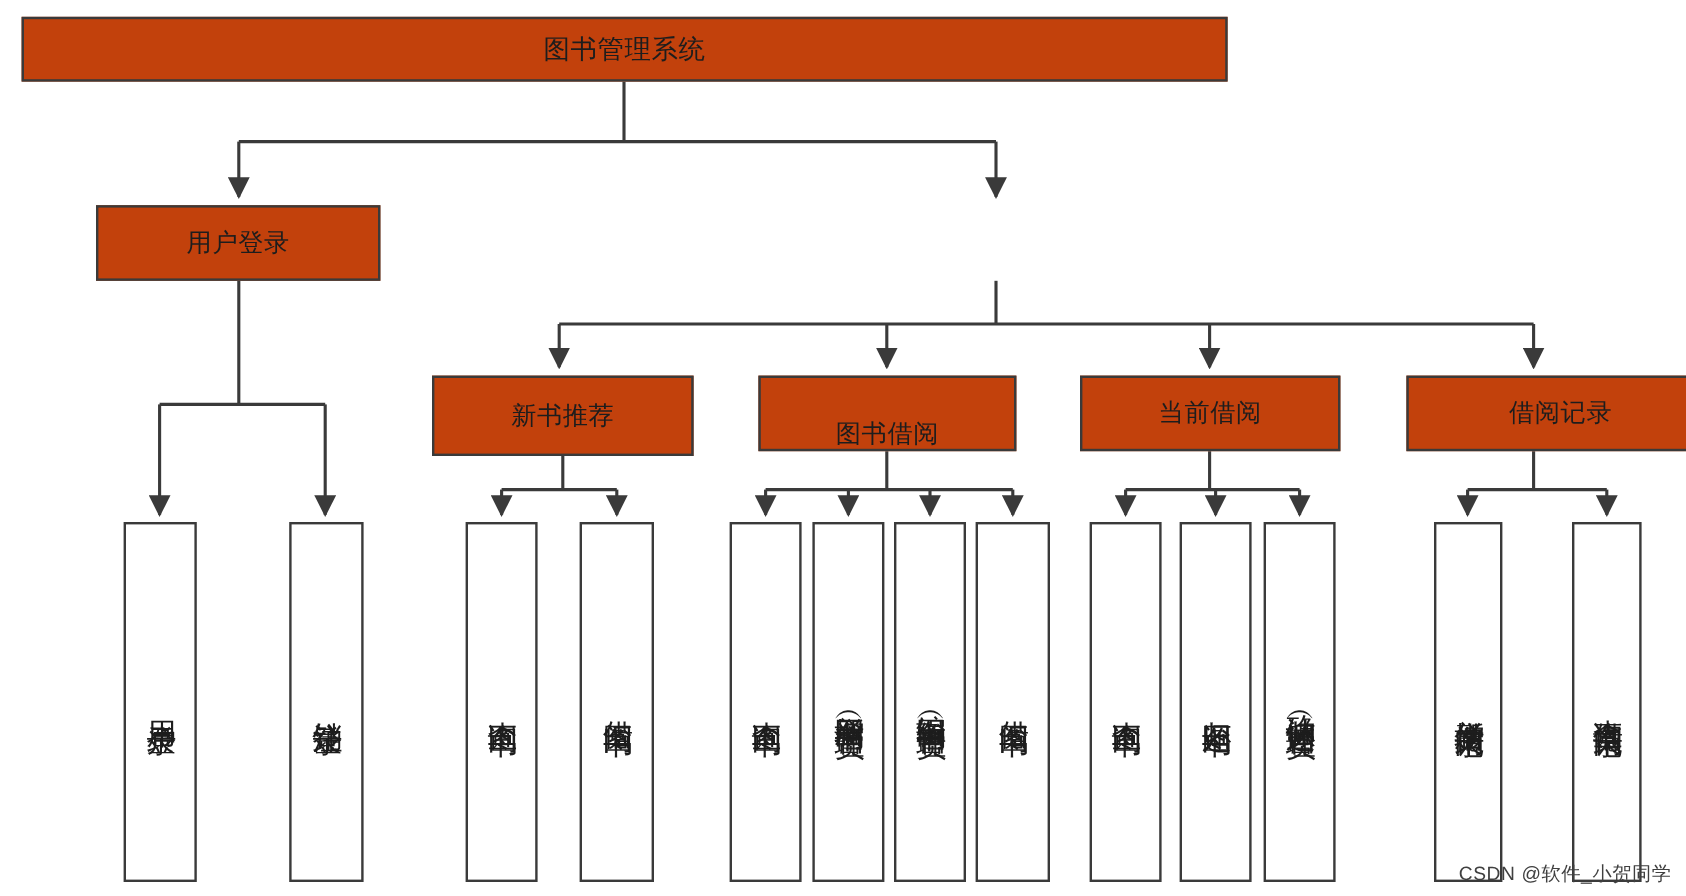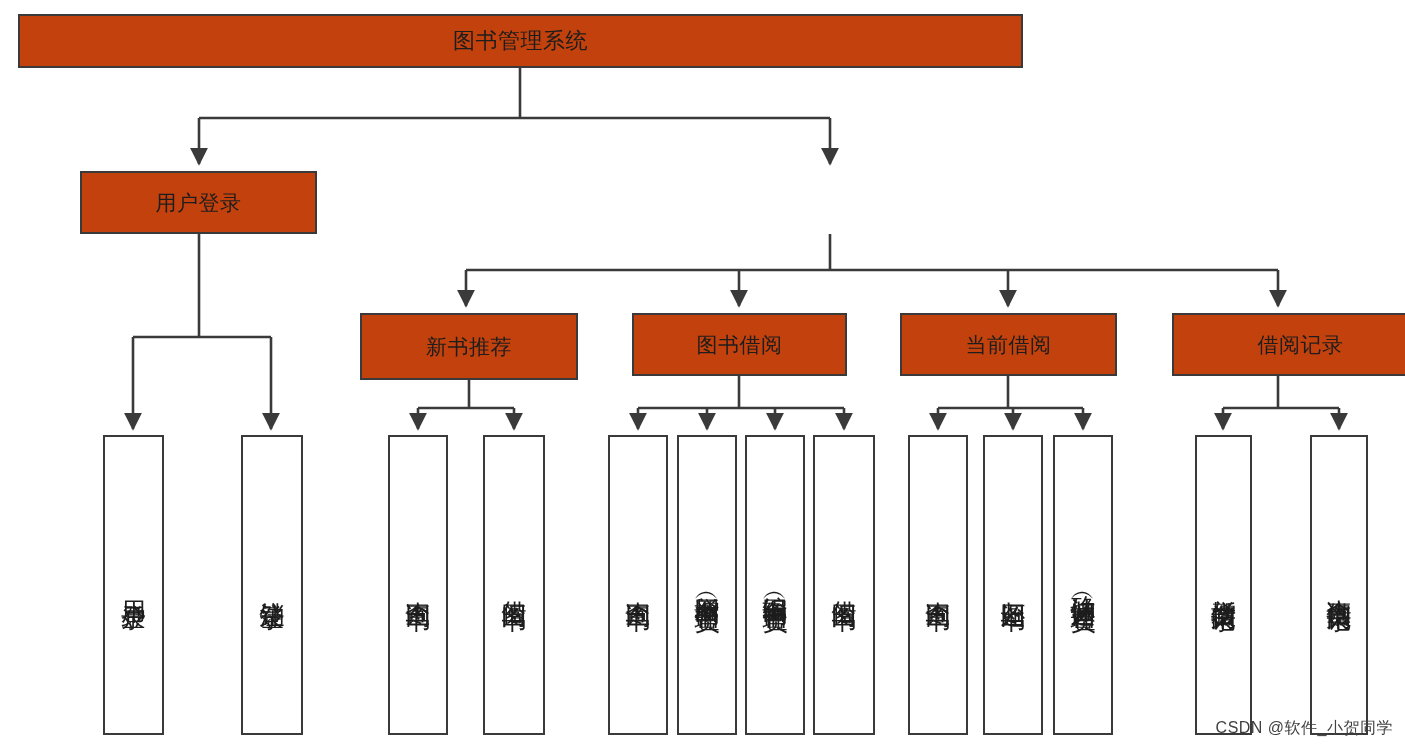--- a/index.html
+++ b/index.html
@@ -36,21 +36,21 @@
   
   #node-root{left:18px;top:14px;width:1005px;height:54px;border-width:2px;}
   #node-root .label{font-size:22px;}
 
   
   #node-user-login{left:80px;top:171px;width:237px;height:63px;}
   #node-book-manage{left:712px;top:171px;width:235px;height:63px;}
 
   
   #node-new-book{left:360px;top:313px;width:218px;height:67px;}
-  #node-borrow{left:632px;top:313px;width:215px;height:63px;}
+  #node-borrow{left:632px;top:313px;width:215px;height:63px;align-items:flex-end;}
   #node-current{left:900px;top:313px;width:217px;height:63px;}
   #node-record{left:1172px;top:313px;width:257px;height:63px;align-items:center;}
 
   
   .leaf{
     position:absolute;
     box-sizing:border-box;
     background:#ffffff;
     border:2px solid #3a3a3a;
     top:435px;

